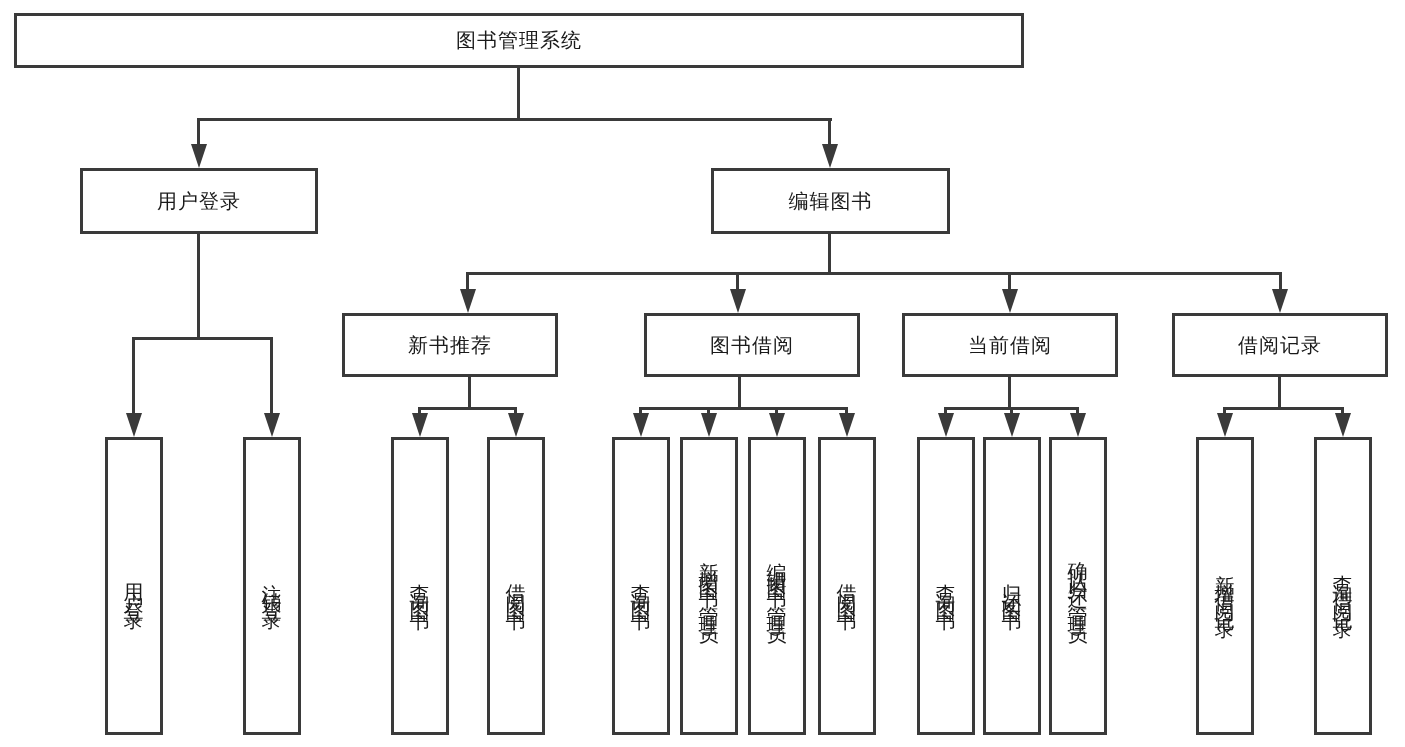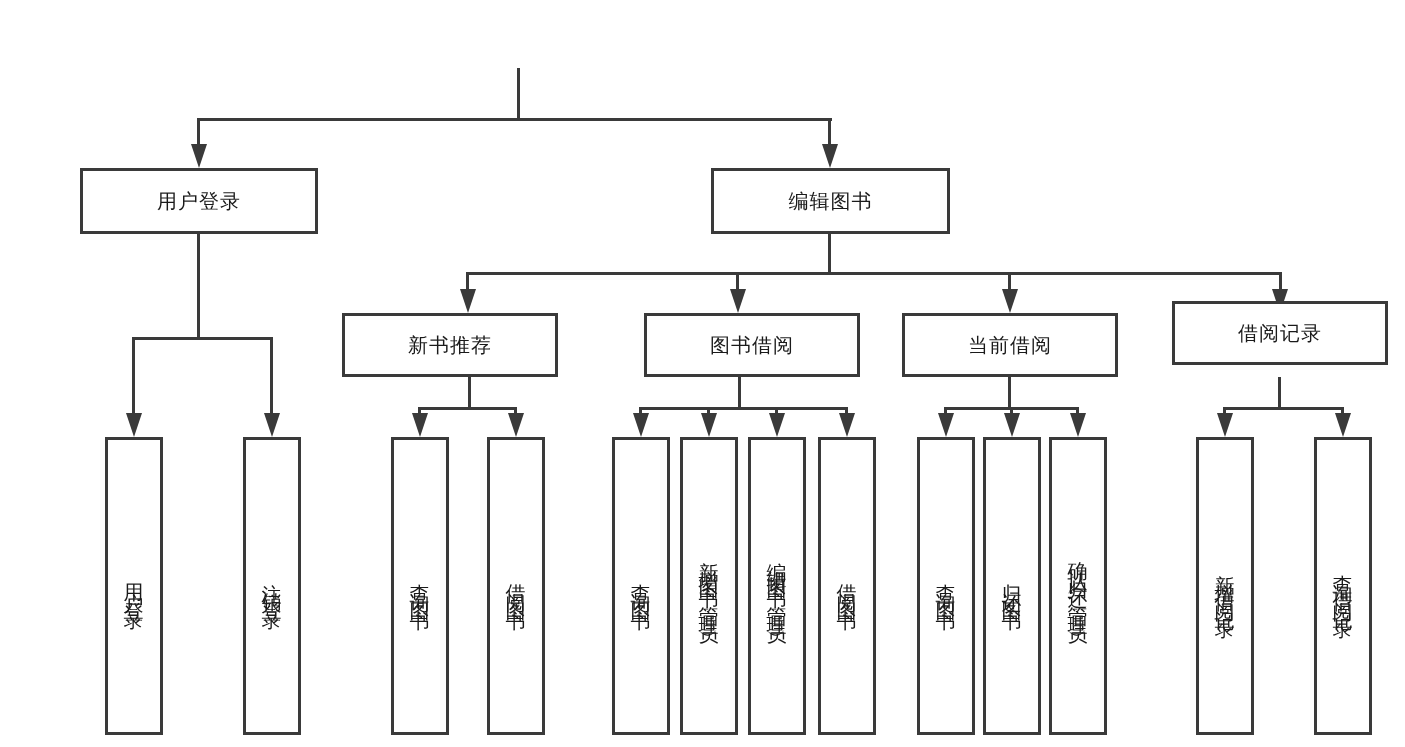--- a/index.html
+++ b/index.html
@@ -45,20 +45,23 @@
     color:#bdbdbd;
     letter-spacing:1px;
     white-space:nowrap;
   }
 </style>
 </head>
 <body>
 
 <div id="canvas">
 
+  <div class="node" style="left:14px;top:13px;width:1010px;height:55px;">
+    <span>图书管理系统</span>
+  </div>
 
   <div class="vline" style="left:517px;top:68px;height:50px;"></div>
   <div class="hline" style="left:197px;top:118px;width:635px;"></div>
   <div class="vline" style="left:197px;top:118px;height:28px;"></div>
   <div class="vline" style="left:828px;top:118px;height:28px;"></div>
   <div class="arrow" style="left:191px;top:144px;"></div>
   <div class="arrow" style="left:822px;top:144px;"></div>
 
   <div class="node" style="left:80px;top:168px;width:238px;height:66px;">
     <span>用户登录</span>
@@ -87,21 +90,21 @@
 
   <div class="node" style="left:342px;top:313px;width:216px;height:64px;">
     <span>新书推荐</span>
   </div>
   <div class="node" style="left:632px;top:313px;width:216px;height:64px;margin-left:12px;">
     <span>图书借阅</span>
   </div>
   <div class="node" style="left:902px;top:313px;width:216px;height:64px;">
     <span>当前借阅</span>
   </div>
-  <div class="node" style="left:1172px;top:301px;width:216px;height:64px;align-items:center;">
+  <div class="node" style="left:1172px;top:313px;width:216px;height:64px;align-items:center;">
     <span>借阅记录</span>
   </div>
 
   <div class="vline" style="left:468px;top:377px;height:33px;"></div>
   <div class="hline" style="left:418px;top:407px;width:99px;"></div>
   <div class="vline" style="left:418px;top:407px;height:9px;"></div>
   <div class="vline" style="left:514px;top:407px;height:9px;"></div>
   <div class="arrow" style="left:412px;top:413px;"></div>
   <div class="arrow" style="left:508px;top:413px;"></div>
 

